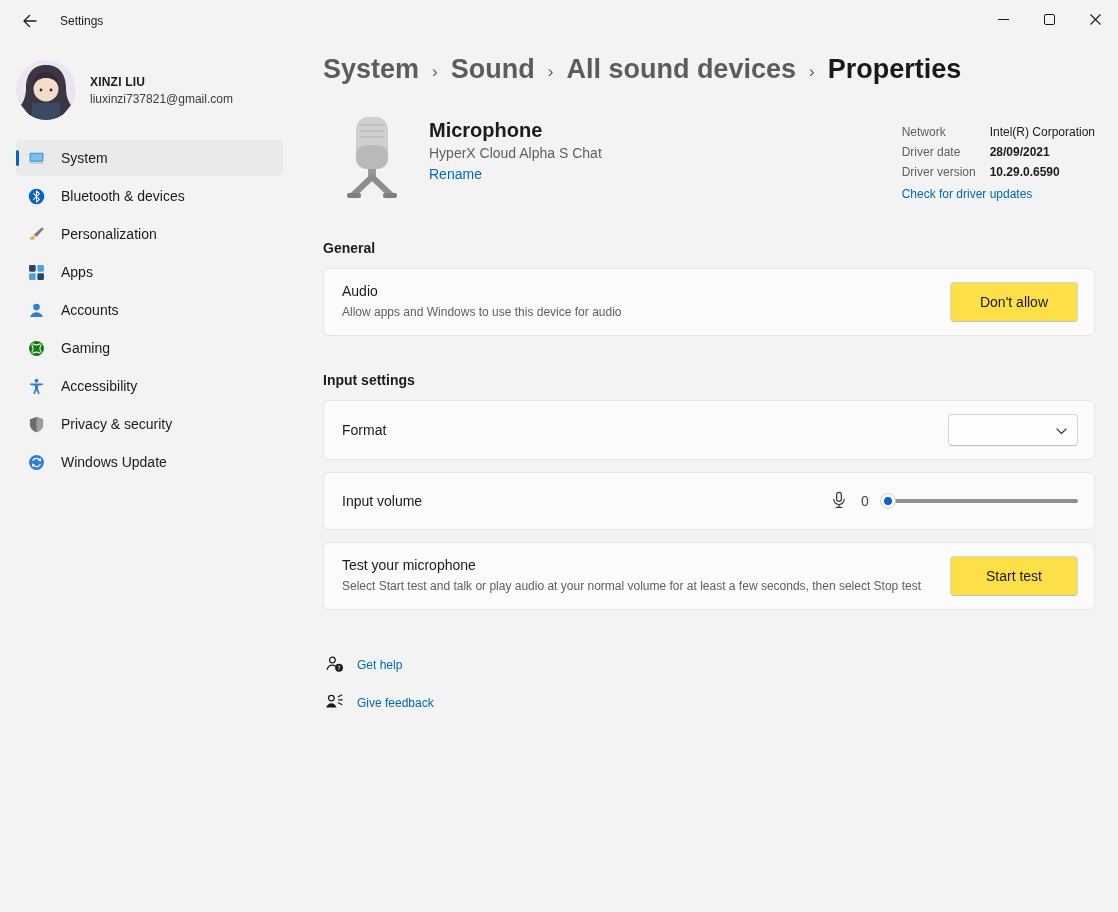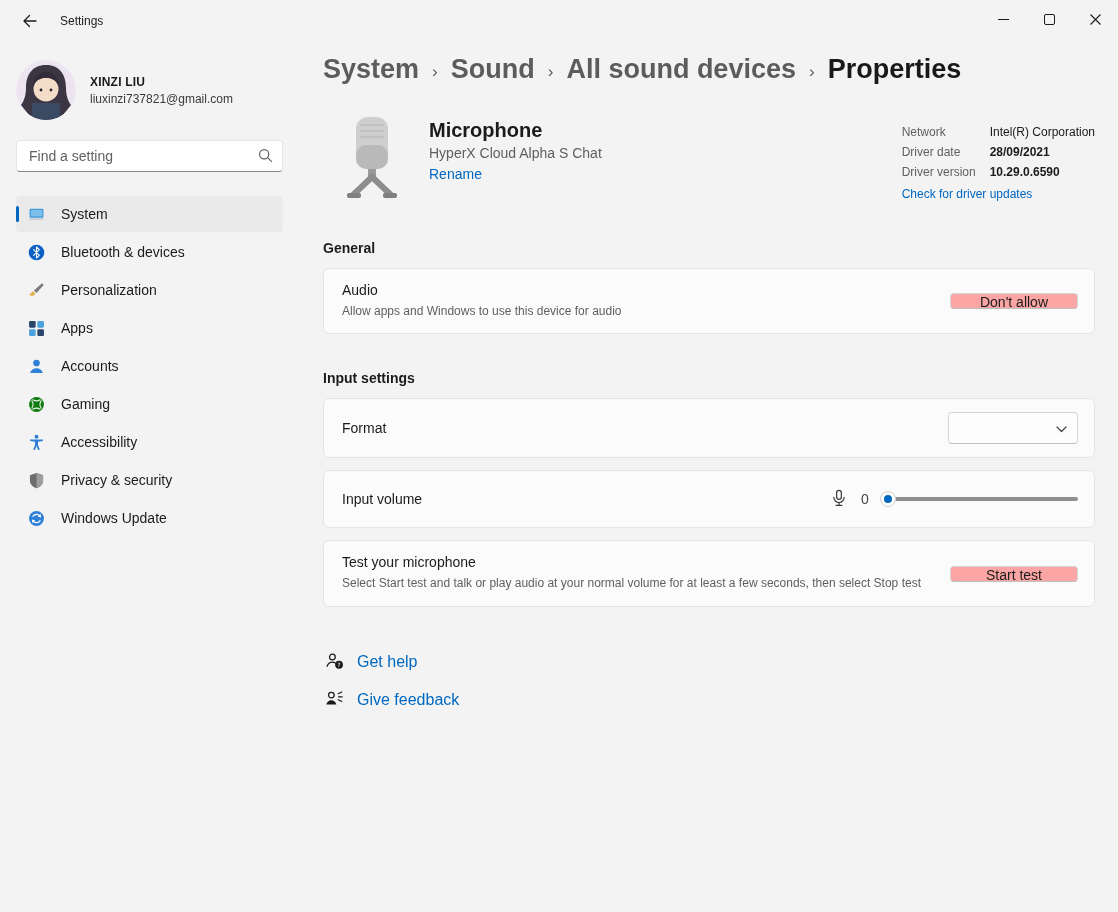--- a/index.html
+++ b/index.html
@@ -77,22 +77,22 @@
   .card {
     background:#fbfbfb; border:1px solid #e5e5e5; border-radius:6px;
     padding:13px 16px 13px 18px; display:flex; align-items:center;
     margin-bottom:12px; min-height:58px;
   }
   .card-text { }
   .card-title { font-size:14px; }
   .card-desc { font-size:12px; color:#5f5f5f; margin-top:5px; max-width:600px; line-height:1.45; }
 
   .btn {
-    margin-left:auto; min-width:128px; height:16px;
-    background:#fca5a5; border:1px solid #d5d5d5; border-bottom-color:#bfbfbf;
+    margin-left:auto; min-width:128px; height:40px;
+    background:#fde047; border:1px solid #d5d5d5; border-bottom-color:#bfbfbf;
     border-radius:4px; font-size:14px; color:#1b1b1b; font-family:inherit;
     cursor:pointer; padding:0 14px;
   }
 
   .dropdown {
     margin-left:auto; width:130px; height:32px;
     background:#fdfdfd; border:1px solid #d5d5d5; border-bottom-color:#bfbfbf;
     border-radius:4px; display:flex; align-items:center; cursor:pointer;
     padding:0 10px; font-size:14px;
   }
@@ -107,21 +107,21 @@
     background:#ffffff; border:1px solid #cfcfcf; border-radius:50%;
   }
   .slider-thumb::after {
     content:""; position:absolute; left:3px; top:3px; width:8px; height:8px;
     background:#0067c0; border-radius:50%;
   }
 
   
   .footer-links { margin-top:44px; padding-left:2px; }
   .help-row { display:flex; align-items:center; gap:13px; margin-bottom:16px; }
-  .help-link { color:#0067c0; font-size:16px; cursor:pointer; }
+  .help-link { color:#0067c0; font-size:12px; cursor:pointer; }
 </style>
 </head>
 <body>
 
 <div class="titlebar">
   <div class="back-btn">
     <span>
       <svg width="16" height="16" viewBox="0 0 16 16">
           <path d="M7.5 2.5L2 8l5.5 5.5M2.3 8H14" stroke="#1b1b1b" stroke-width="1.3" fill="none" stroke-linecap="round" stroke-linejoin="round"></path>
         </svg>
@@ -167,29 +167,20 @@
           <circle cx="35" cy="30" r="1.4" fill="#2b2530"></circle>
         </g>
       </svg>
     </div>
     <div>
       <div class="profile-name">XINZI LIU</div>
       <div class="profile-email">liuxinzi737821@gmail.com</div>
     </div>
   </div>
 
-  <div class="searchbox">
-    <input type="text" placeholder="Find a setting" style="">
-    <span class="search-icon">
-      <svg width="15" height="15" viewBox="0 0 15 15">
-          <circle cx="6.2" cy="6.2" r="4.6" fill="none" stroke="#5f5f5f" stroke-width="1.2"></circle>
-          <path d="M9.8 9.8l3.6 3.6" stroke="#5f5f5f" stroke-width="1.2" stroke-linecap="round"></path>
-        </svg>
-    </span>
-  </div>
 
   <div class="nav">
 
     <div class="nav-item selected">
       <span class="nav-indicator"></span>
       <span class="nav-icon">
         <svg width="17" height="17" viewBox="0 0 16 16">
             <rect x="1.5" y="2.5" width="13" height="8.5" rx="1" fill="#3a96dd"></rect>
             <rect x="2.6" y="3.6" width="10.8" height="6.3" fill="#7cc0ea"></rect>
             <path d="M.8 13.2h14.4l-1.2-1.7H2z" fill="#c9cdd2"></path>

